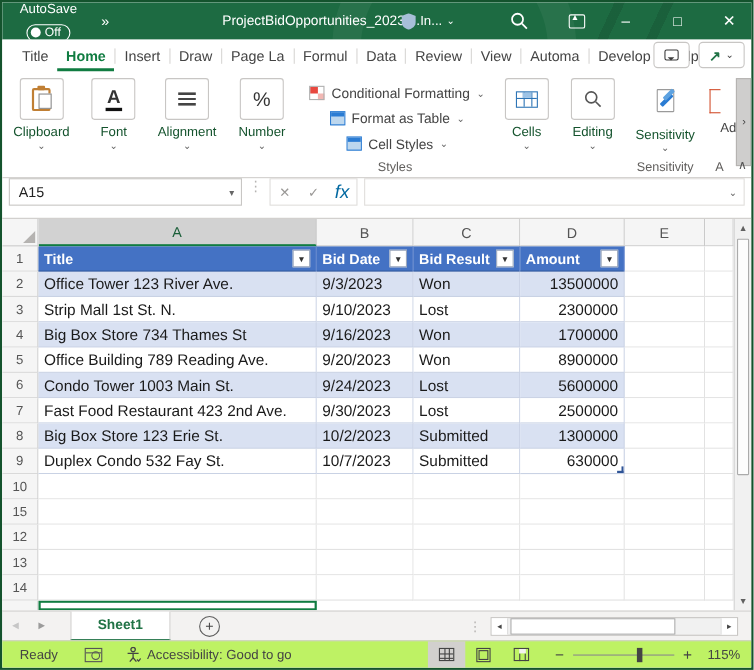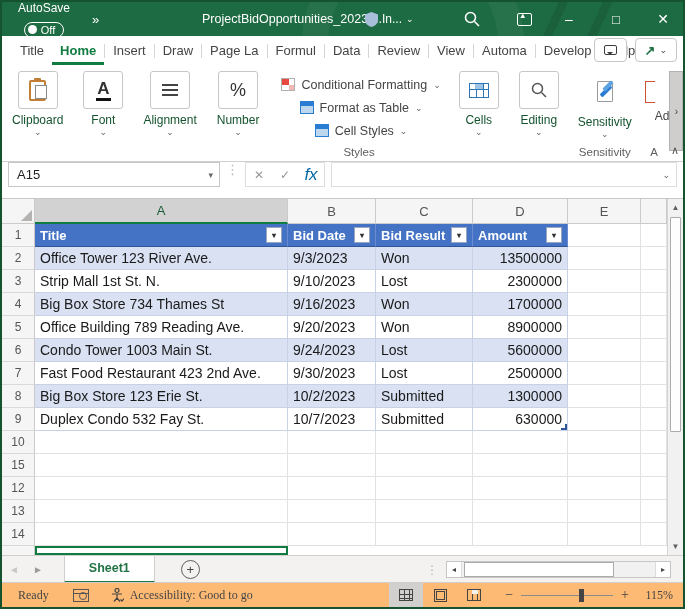--- a/index.html
+++ b/index.html
@@ -130,21 +130,21 @@
   .sheettab { height:27px; background:#fff; border-right:1px solid #d1cfcd; border-left:1px solid #d1cfcd; border-bottom:2px solid #217346; color:#217346; font-weight:bold; font-size:12.5px; display:flex; align-items:center; padding:0 24px; margin-left:14px; cursor:pointer; }
   .addsheet { width:19px; height:19px; border:1px solid #5f5f5f; border-radius:50%; display:flex; align-items:center; justify-content:center; color:#444; font-size:13px; margin-left:26px; cursor:pointer; }
   .hscroll { position:absolute; right:12px; top:4px; width:245px; height:19px; display:flex; align-items:center; }
   .hs-dots { color:#b5b3b1; font-size:12px; margin-right:8px; cursor:col-resize; }
   .hs-track { flex:1; height:17px; background:#f1f1f1; border:1px solid #c8c6c4; display:flex; align-items:center; }
   .hs-btn { width:15px; height:100%; display:flex; align-items:center; justify-content:center; font-size:8px; color:#444; background:#fff; cursor:pointer; flex:0 0 auto; }
   .hs-btn.left { border-right:1px solid #dcdcdc; } .hs-btn.right { border-left:1px solid #dcdcdc; margin-left:auto; }
   .hs-thumb { width:150px; height:15px; background:#fff; border:1px solid #ababab; margin-left:2px; cursor:grab; }
 
   
-  .statusbar { height:25px; background:#fdba74; border-top:1px solid #d1cfcd; display:flex; align-items:center; font-size:12px; color:#444; flex:0 0 auto; position:relative;font-family:Liberation Serif, serif; }
+  .statusbar { height:25px; background:#bef264; border-top:1px solid #d1cfcd; display:flex; align-items:center; font-size:12px; color:#444; flex:0 0 auto; position:relative; }
   .sb-ready { margin-left:16px; cursor:default; }
   .sb-macro { width:16px; height:13px; border:1px solid #555; margin-left:24px; position:relative; cursor:pointer; background:linear-gradient(#555 0 0) 0 3px/100% 1px no-repeat; }
   .sb-macro::after { content:""; position:absolute; right:1px; bottom:1px; width:6px; height:6px; border:1.5px solid #555; border-radius:50%; }
   .sb-acc { display:flex; align-items:center; gap:6px; margin-left:22px; cursor:pointer; }
   .sb-right { position:absolute; right:10px; display:flex; align-items:center; height:100%; }
   .viewbtn { width:34px; height:25px; display:flex; align-items:center; justify-content:center; cursor:pointer; }
   .viewbtn.active { background:#d2d0ce; }
   .icon-normal { width:14px; height:12px; border:1px solid #444;
       background:linear-gradient(#444 0 0) 0 3.5px/100% 1px no-repeat, linear-gradient(#444 0 0) 0 7.5px/100% 1px no-repeat,
                  linear-gradient(#444 0 0) 4px 0/1px 100% no-repeat, linear-gradient(#444 0 0) 8.5px 0/1px 100% no-repeat; }

